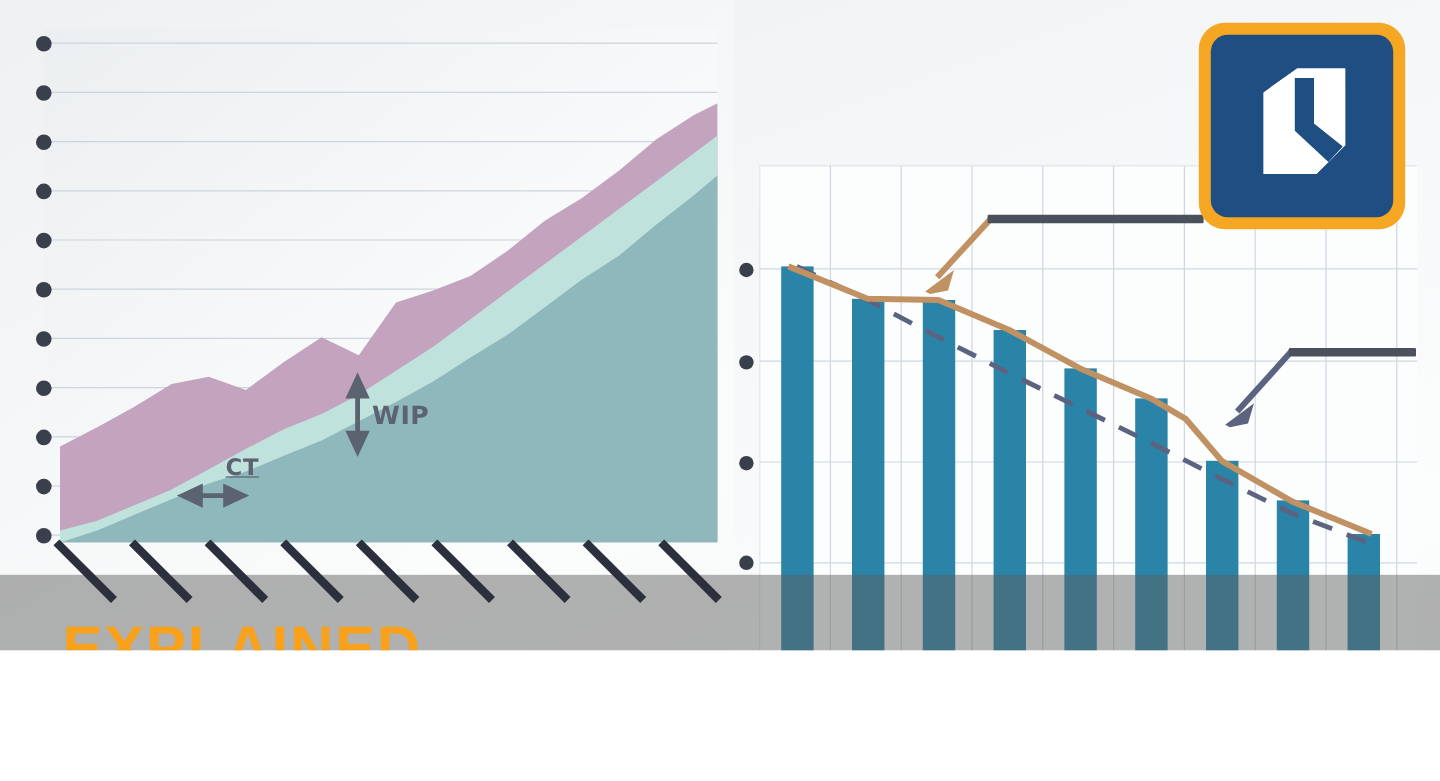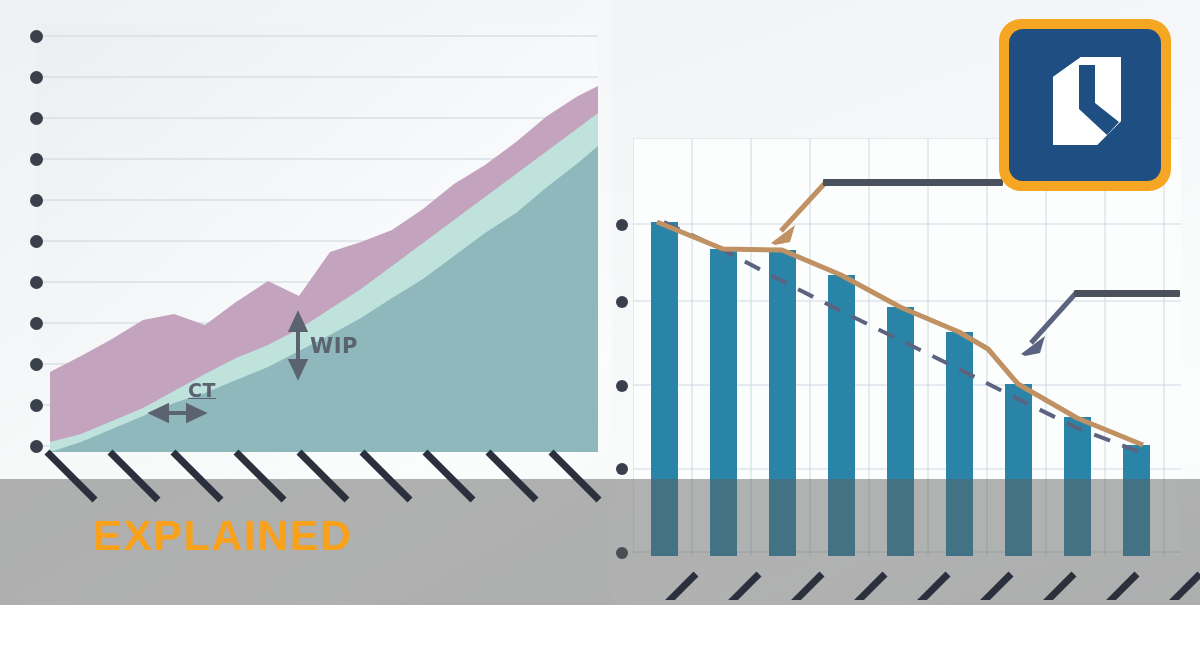--- a/index.html
+++ b/index.html
@@ -1,20 +1,20 @@
 <!DOCTYPE html>
 <html><head>
 <meta charset="utf-8">
 <title>Tracking Agile Projects — Explained</title>
 <style>
   html,body{margin:0;padding:0;background:#ffffff;}
   body{font-family:"Liberation Sans", sans-serif;}
   #stage{
     position:relative;
-    width:1200px;height:605px;
+    width:1200px;height:542px;
     overflow:hidden;
     background:#f1f3f5;
   }
 
   
   .bg-left{
     position:absolute;left:0;top:0;width:612px;height:651px;
     background:linear-gradient(150deg,#eef0f2 0%,#f4f6f7 35%,#fbfcfc 70%,#f6f8f8 100%);
   }
   .bg-right{
@@ -71,23 +71,22 @@
   .band{
     position:absolute;left:0;top:479px;width:1200px;height:172px;
     background:rgba(95,95,95,.48);
   }
   .band-text{
     position:absolute;left:52px;z-index:6;
     font-family:"Liberation Sans", sans-serif;
     white-space:nowrap;
   }
   .kicker{
-    top:511px;font-size:43px;font-weight:bold;color:#f9a11b;
+    top:511px;font-size:50px;font-weight:bold;color:#f9a11b;
     letter-spacing:1.5px;
-    margin-left:41px;
   }
   .headline{
     top:578px;font-size:48px;font-weight:normal;color:#ffffff;
     letter-spacing:.5px;
   }
 
   
   .ticks{position:absolute;left:0;top:440px;width:1200px;height:160px;z-index:5;pointer-events:none;}
 </style>
 </head>

